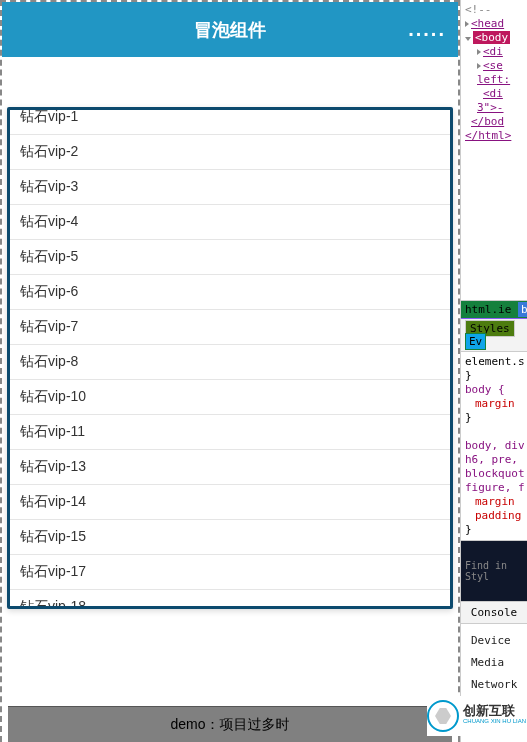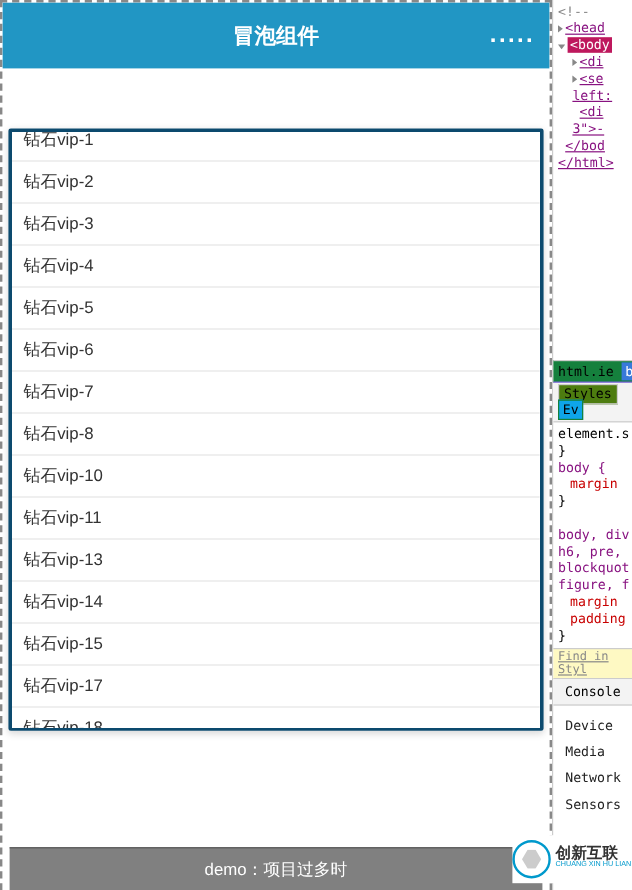--- a/index.html
+++ b/index.html
@@ -71,21 +71,21 @@
     .list-item:first-child {
       margin-top: -10px;
     }
     .footer-bar {
       position: absolute;
       bottom: 0;
       left: 6px;
       right: 6px;
       height: 36px;
       background: #808080;
-      color: #ffffff;
+      color: #000000;
       display: flex;
       align-items: center;
       justify-content: center;
       font-size: 14px;
       border-top: 1px solid #555;
     }
     
     
     .devtools {
       position: absolute;
@@ -135,25 +135,24 @@
       font-size: 11px;
       line-height: 14px;
       white-space: nowrap;
       overflow: hidden;
     }
     .css-selector { color: #881280; }
     .css-prop { color: #c80000; padding-left: 10px; }
     .find-bar {
       border-top: 1px solid #ccc;
       border-bottom: 1px solid #ccc;
-      padding: 1px 4px;
+      padding: 19px 4px;
       font-size: 10px;
       color: #888;
-      background: #fef9c3;
-      text-decoration: underline;
+      background: #0f172a;
     }
     .console-tab {
       border-bottom: 1px solid #ccc;
       padding: 4px 6px;
       font-size: 11px;
       background: #f3f3f3;
       text-align: center;
     }
     .drawer-items {
       padding: 6px 4px;

